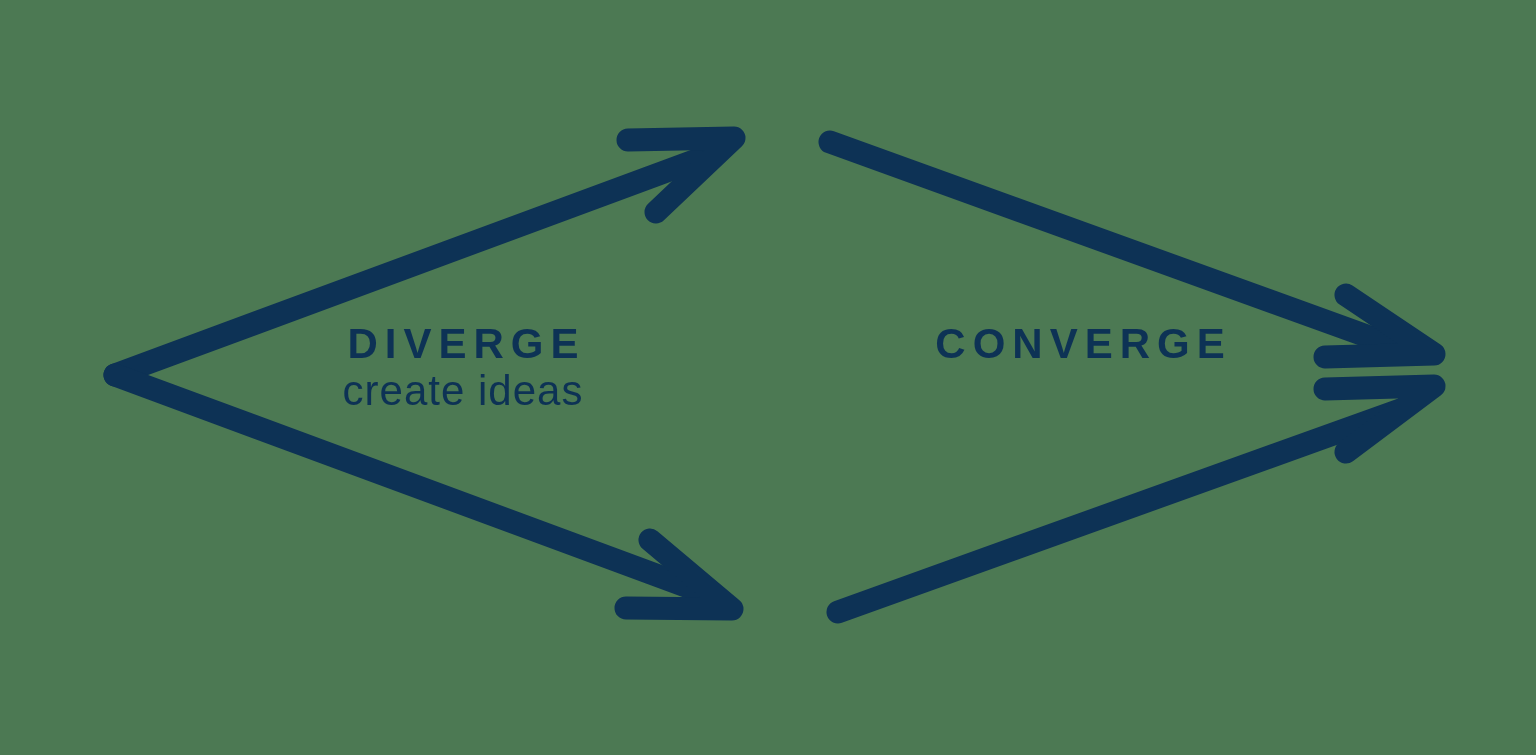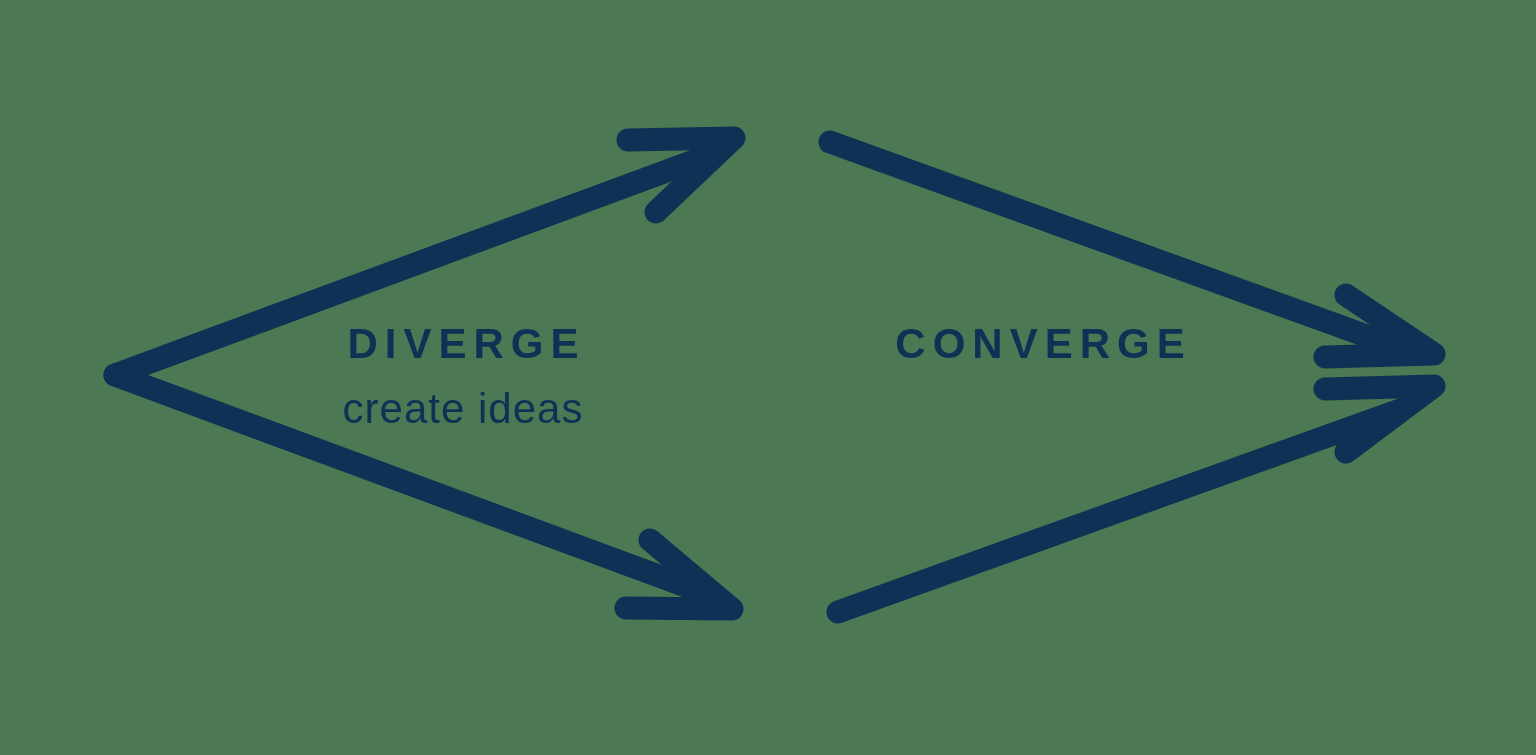--- a/index.html
+++ b/index.html
@@ -37,21 +37,21 @@
     font-weight:bold;
     letter-spacing:7px;
     line-height:44px;
     text-indent:7px; 
   }
   .phase-subtitle{
     font-size:42px;
     font-weight:500;
     letter-spacing:1px;
     line-height:44px;
-    margin-top:21px;
+    margin-top:3px;
   }
 </style>
 </head>
 <body>
 
 <div class="stage">
 
   <svg class="arrows-svg" viewBox="0 0 1536 755" xmlns="http://www.w3.org/2000/svg">
 
     <g>
@@ -71,17 +71,17 @@
       <path class="arrow-stroke" d="M 838 612 L 1400 410"></path>
       <path class="arrow-stroke" d="M 1325 389 L 1434 386 L 1346 452"></path>
     </g>
   </svg>
 
   <div class="phase-label" style="left:463px; top:322px;">
     <div class="phase-title">DIVERGE</div>
     <div class="phase-subtitle">create ideas</div>
   </div>
 
-  <div class="phase-label" style="left:1040px; top:322px;">
+  <div class="phase-label" style="left:1080px; top:322px;">
     <div class="phase-title">CONVERGE</div>
   </div>
 
 </div>
 
 </body></html>

